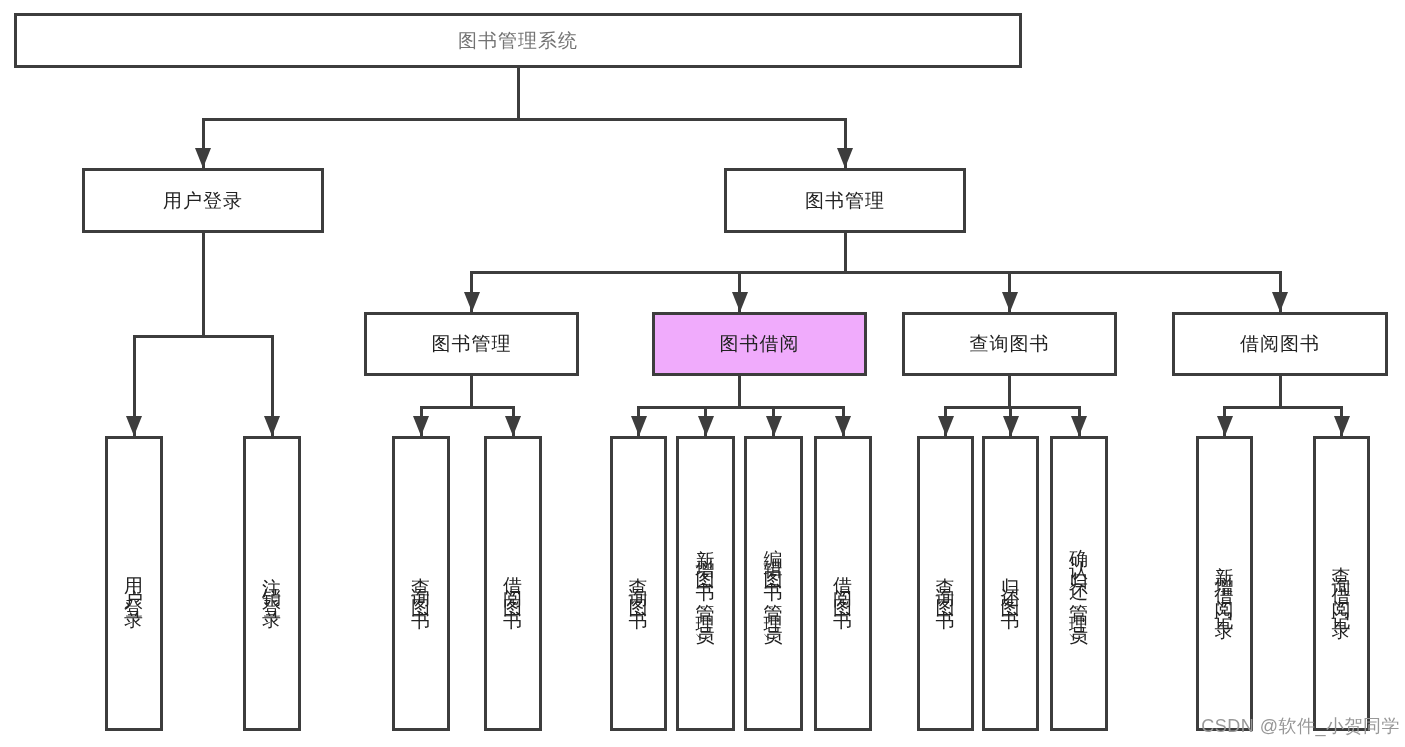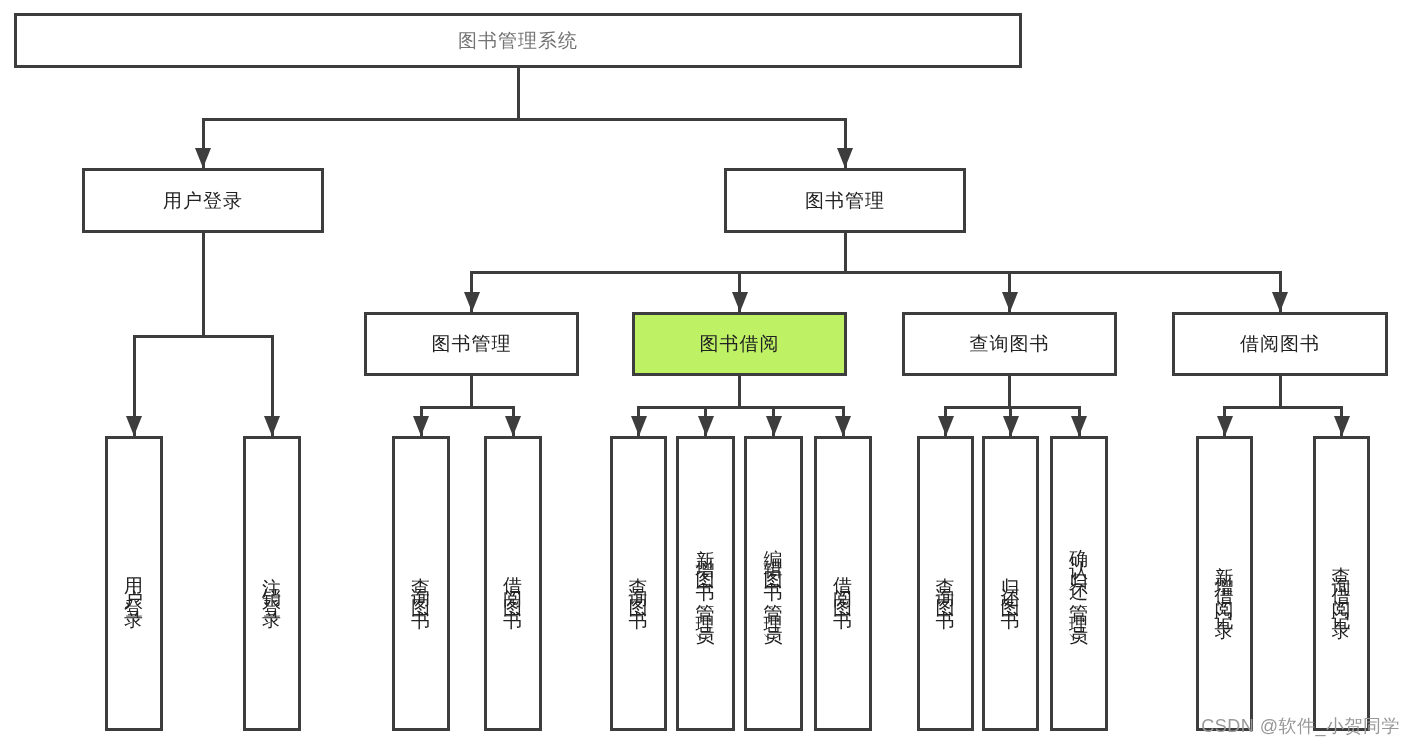--- a/index.html
+++ b/index.html
@@ -126,21 +126,21 @@
       </div>
       <div class="node h" style="left: 82px; top: 168px; width: 242px; height: 65px; border-color: rgb(61, 61, 61); background: rgb(255, 255, 255);">
         <span class="label" style="color: rgb(34, 34, 34);">用户登录</span>
       </div>
       <div class="node h" style="left: 724px; top: 168px; width: 242px; height: 65px; border-color: rgb(61, 61, 61); background: rgb(255, 255, 255);">
         <span class="label" style="color: rgb(34, 34, 34);">图书管理</span>
       </div>
       <div class="node h" style="left: 364px; top: 312px; width: 215px; height: 64px; border-color: rgb(61, 61, 61); background: rgb(255, 255, 255);">
         <span class="label" style="color: rgb(34, 34, 34);">图书管理</span>
       </div>
-      <div class="node h" style="left: 632px; top: 312px; width: 215px; height: 64px; border-color: rgb(61, 61, 61); background: #bef264;">
+      <div class="node h" style="left: 652px; top: 312px; width: 215px; height: 64px; border-color: rgb(61, 61, 61); background: #f0abfc;">
         <span class="label" style="color: rgb(34, 34, 34);">图书借阅</span>
       </div>
       <div class="node h" style="left: 902px; top: 312px; width: 215px; height: 64px; border-color: rgb(61, 61, 61); background: rgb(255, 255, 255);">
         <span class="label" style="color: rgb(34, 34, 34);">查询图书</span>
       </div>
       <div class="node h" style="left: 1172px; top: 312px; width: 216px; height: 64px; border-color: rgb(61, 61, 61); background: rgb(255, 255, 255);">
         <span class="label" style="color: rgb(34, 34, 34);">借阅图书</span>
       </div>
       <div class="node v" style="left: 105px; top: 436px; width: 58px; height: 295px; border-color: rgb(61, 61, 61); background: rgb(255, 255, 255);">
         <span class="label" style="color: rgb(34, 34, 34);">用户登录</span>

